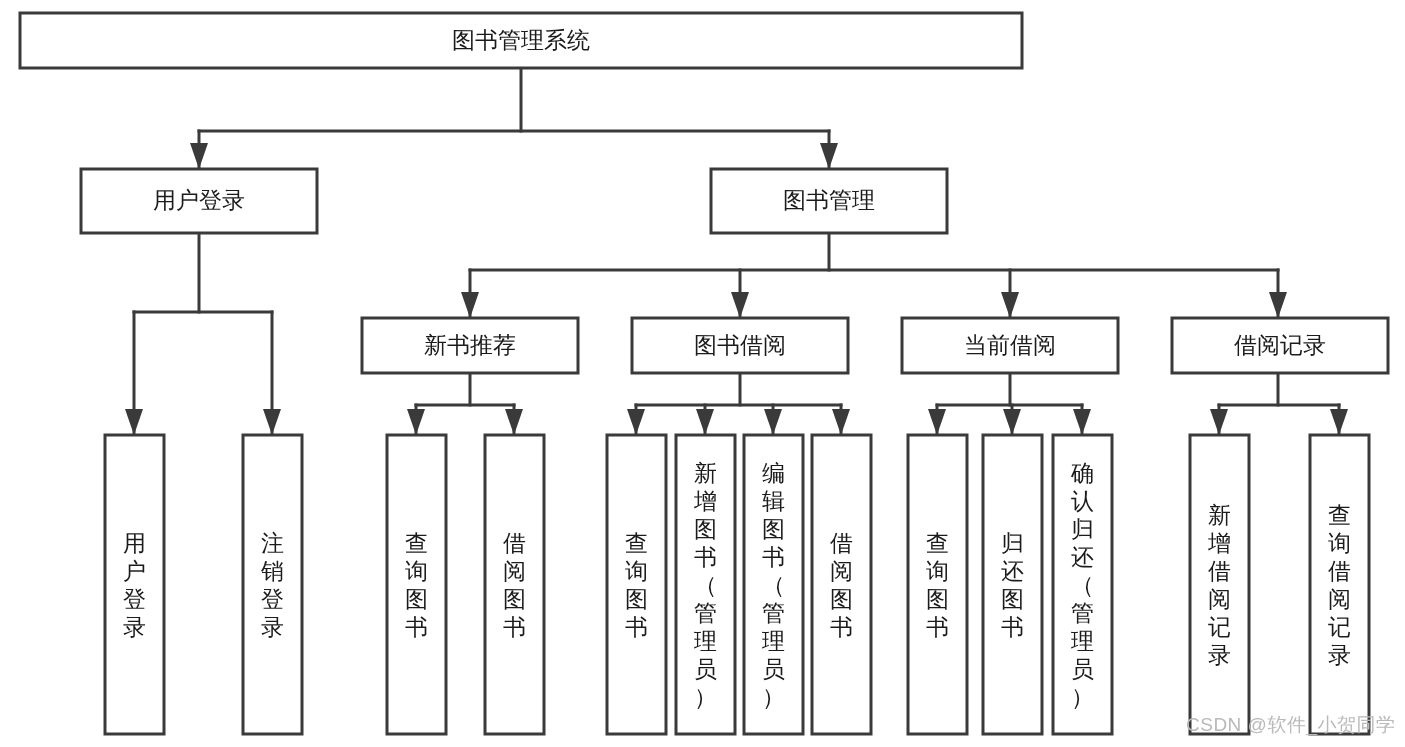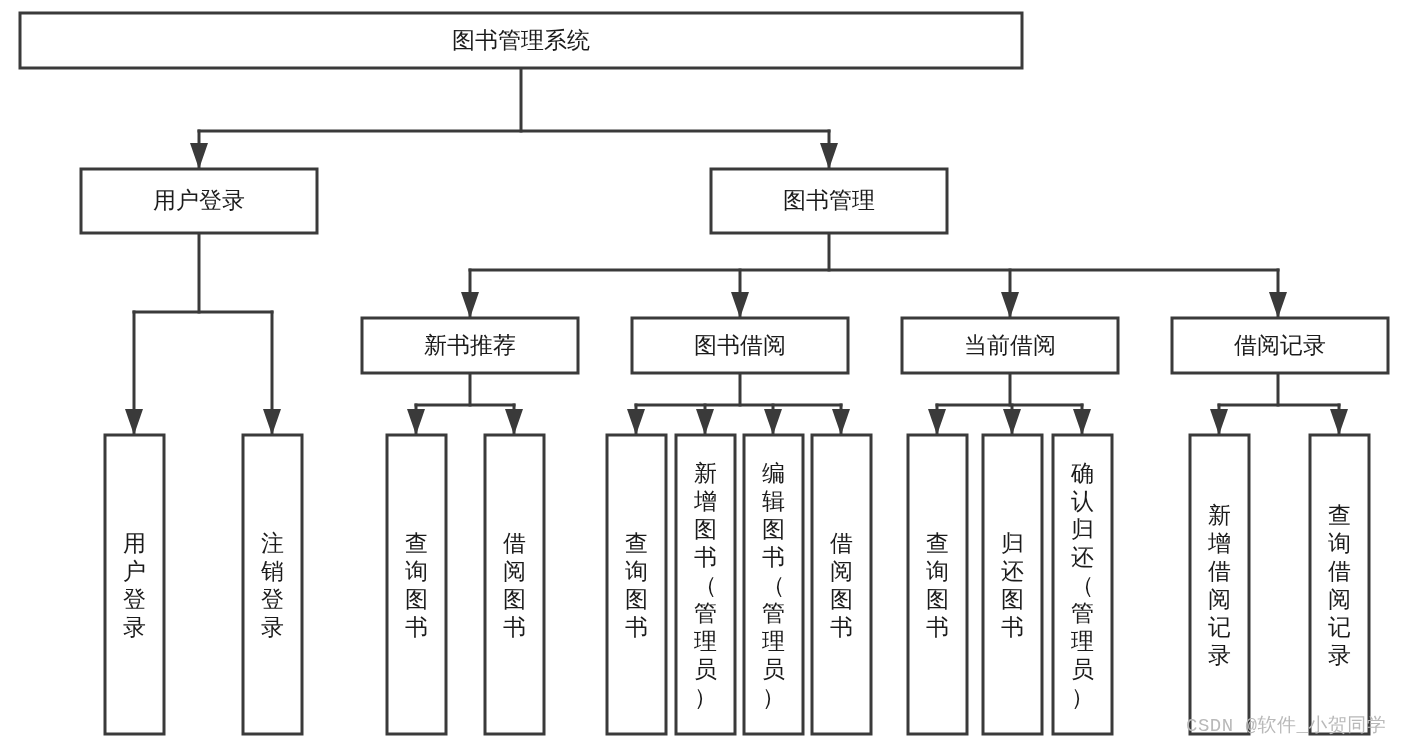--- a/index.html
+++ b/index.html
@@ -52,21 +52,21 @@
   }
   .leaf-label {
     font-family: "Liberation Sans", "DejaVu Sans", sans-serif;
     font-size: 23px;
     fill: #1b1b1b;
     text-anchor: middle;
     white-space: pre;
   }
   .watermark {
     position: absolute;
-    font-family: Liberation Mono, monospace;
+    font-family: Liberation Sans, sans-serif;
     font-size: 19px;
     color: #b9b9b9;
     left: 1186px;
     top: 712px;
     letter-spacing: 0.5px;
     user-select: none;
     pointer-events: none;
   }
 </style>
 </head>

